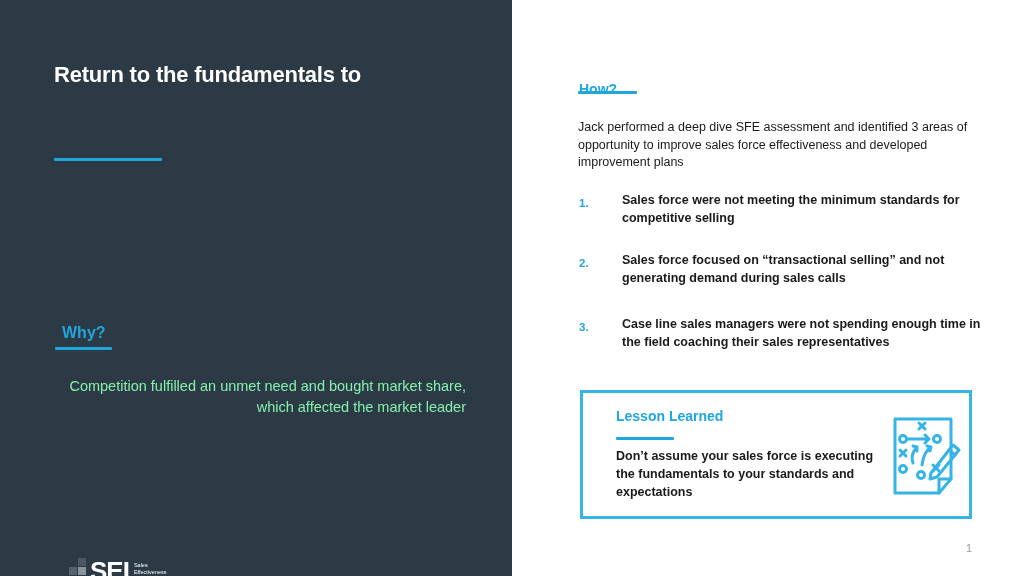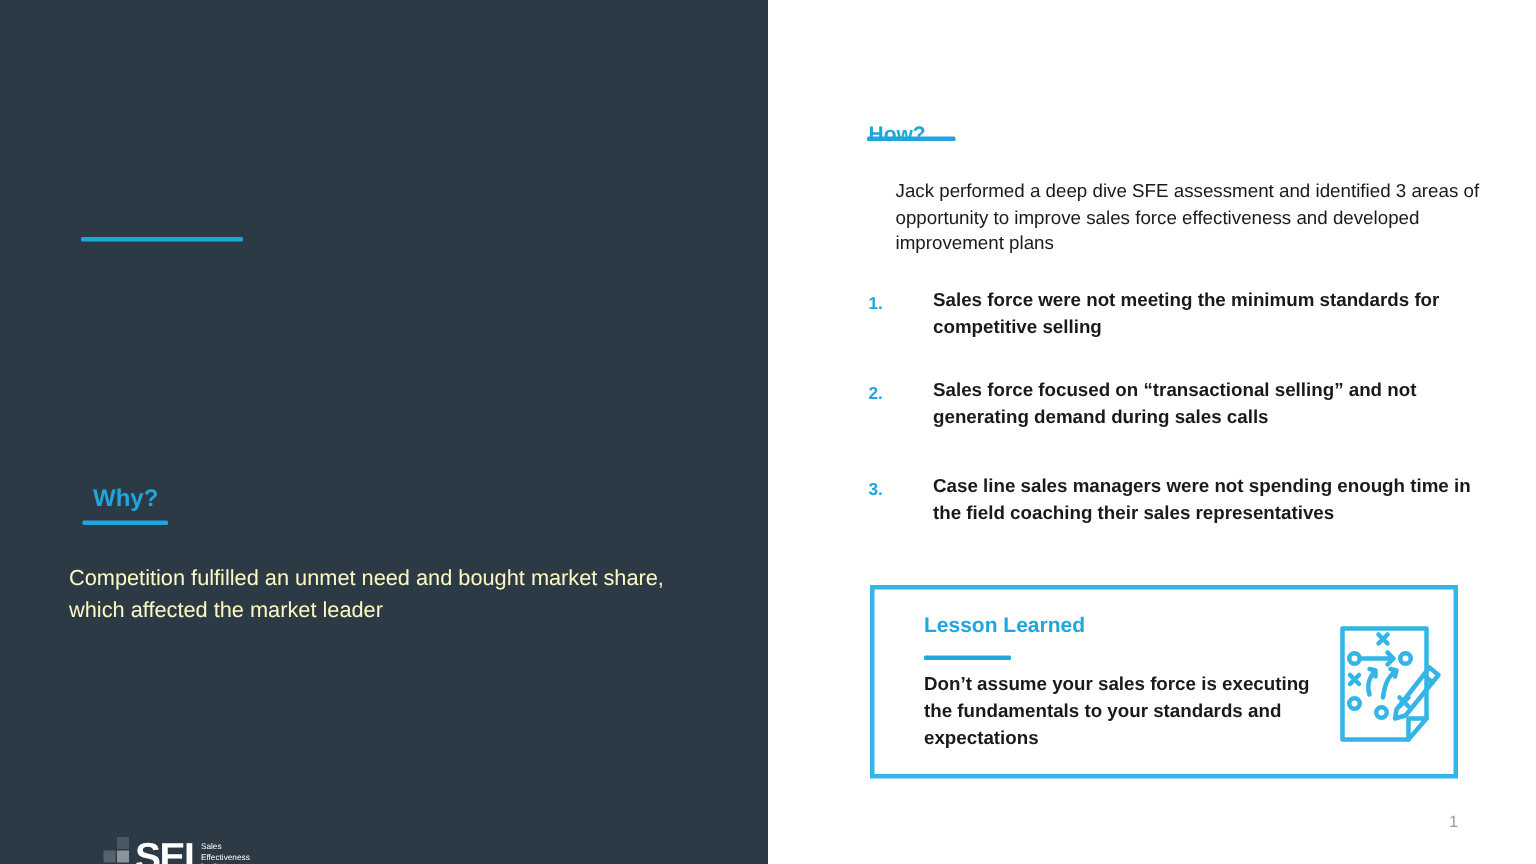--- a/index.html
+++ b/index.html
@@ -28,42 +28,42 @@
       position: absolute; left: 51px; top: 209px; width: 400px;
       color: #ffffff; font-size: 14.5px; line-height: 20.5px;
     }
     .why-heading {
       position: absolute; left: 62px; top: 323px;
       color: #1fa6dd; font-weight: bold; font-size: 16px; line-height: 20px;
     }
     .ul-why { left: 55px; top: 347px; width: 57px; }
     .why-text {
       position: absolute; left: 46px; top: 376px; width: 420px;
-      color: #fef9c3; font-size: 14.5px; line-height: 20.5px;
+      color: #86efac; font-size: 14.5px; line-height: 20.5px; text-align: right;
     }
 
     .logo { position: absolute; left: 60px; top: 556px; height: 30px; display: flex; align-items: center; justify-content: space-between; }
     .logo-mark { position: relative; width: 26px; height: 26px; }
     .logo-mark span { position: absolute; width: 8px; height: 8px; }
     .logo-word {
       color: #ffffff; font-weight: bold; font-size: 26px; line-height: 26px;
       margin-left: 4px; letter-spacing: -1px; font-family: "Liberation Sans", sans-serif;
     }
     .logo-sub {
       color: #ffffff; font-size: 5.5px; line-height: 6.5px; margin-left: 5px; margin-top: 2px;
     }
 
     .how-heading {
       position: absolute; left: 579px; top: 65px;
       color: #1fa6dd; font-weight: bold; font-size: 14px; line-height: 18px; margin-top: 15px;
     }
     .ul-how { left: 578px; top: 91px; width: 59px; }
     .how-intro {
       position: absolute; left: 578px; top: 119px; width: 410px;
-      color: #1a1a1a; font-size: 12.5px; line-height: 17.5px; margin-left: 19px;
+      color: #1a1a1a; font-size: 12.5px; line-height: 17.5px;
     }
 
     .list-item { position: absolute; left: 579px; width: 400px; }
     .list-num {
       position: absolute; left: 0; top: 6px;
       color: #1fa6dd; font-weight: bold; font-size: 11.5px;
     }
     .list-text {
       position: absolute; left: 43px; top: 0; width: 360px;
       color: #1a1a1a; font-weight: bold; font-size: 12.5px; line-height: 18px;
@@ -87,20 +87,21 @@
     .page-number {
       position: absolute; left: 966px; top: 542px;
       color: #9a9a9a; font-size: 11px;
     }
   </style>
 </head>
 <body>
 
 <div class="left-panel">
   <div class="title">
+    <div>Return to the fundamentals to</div>
   </div>
   <div class="underline ul-title"></div>
 
 
   <div class="why-heading">Why?</div>
   <div class="underline ul-why"></div>
   <p class="why-text">Competition fulfilled an unmet need and bought market share, which affected the market leader</p>
 
   <div class="logo">
     <div class="logo-mark">

